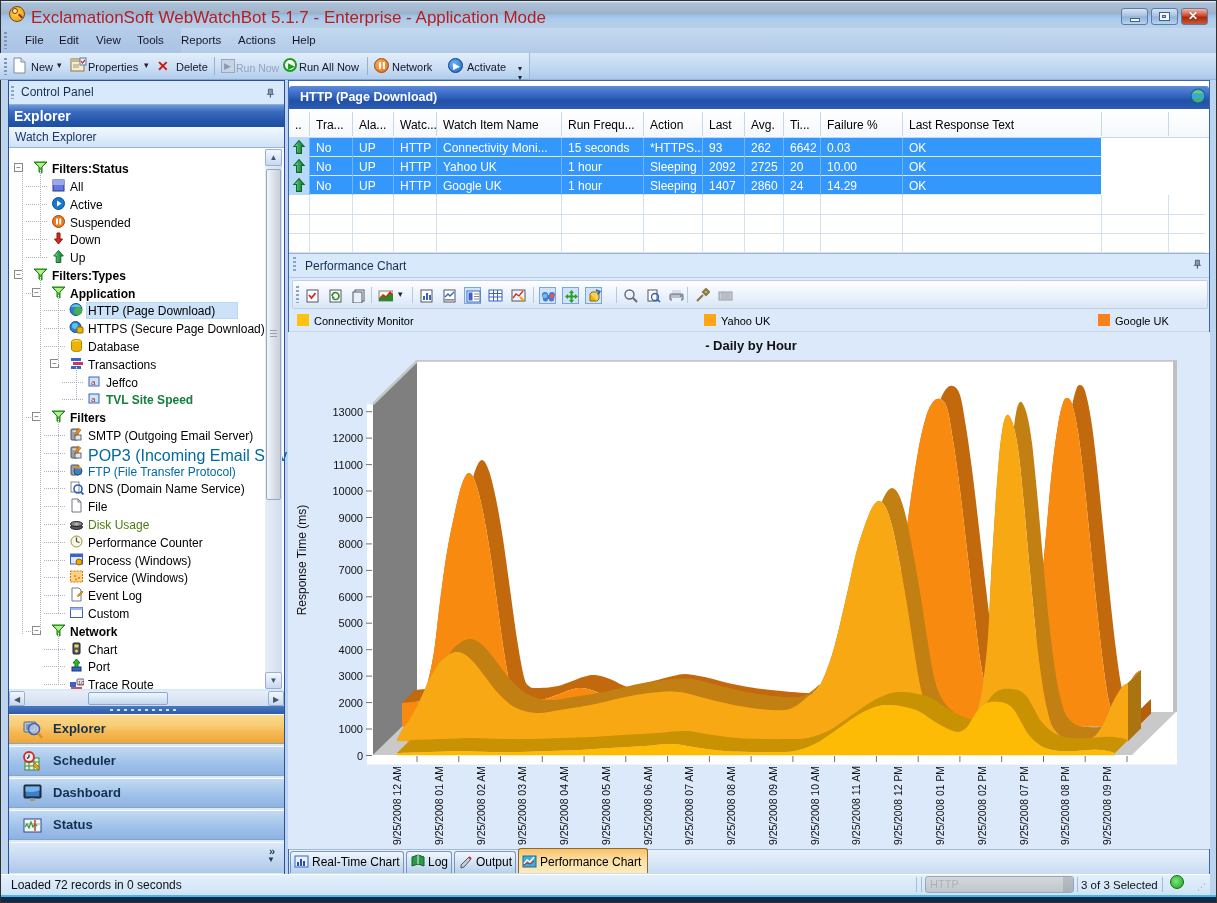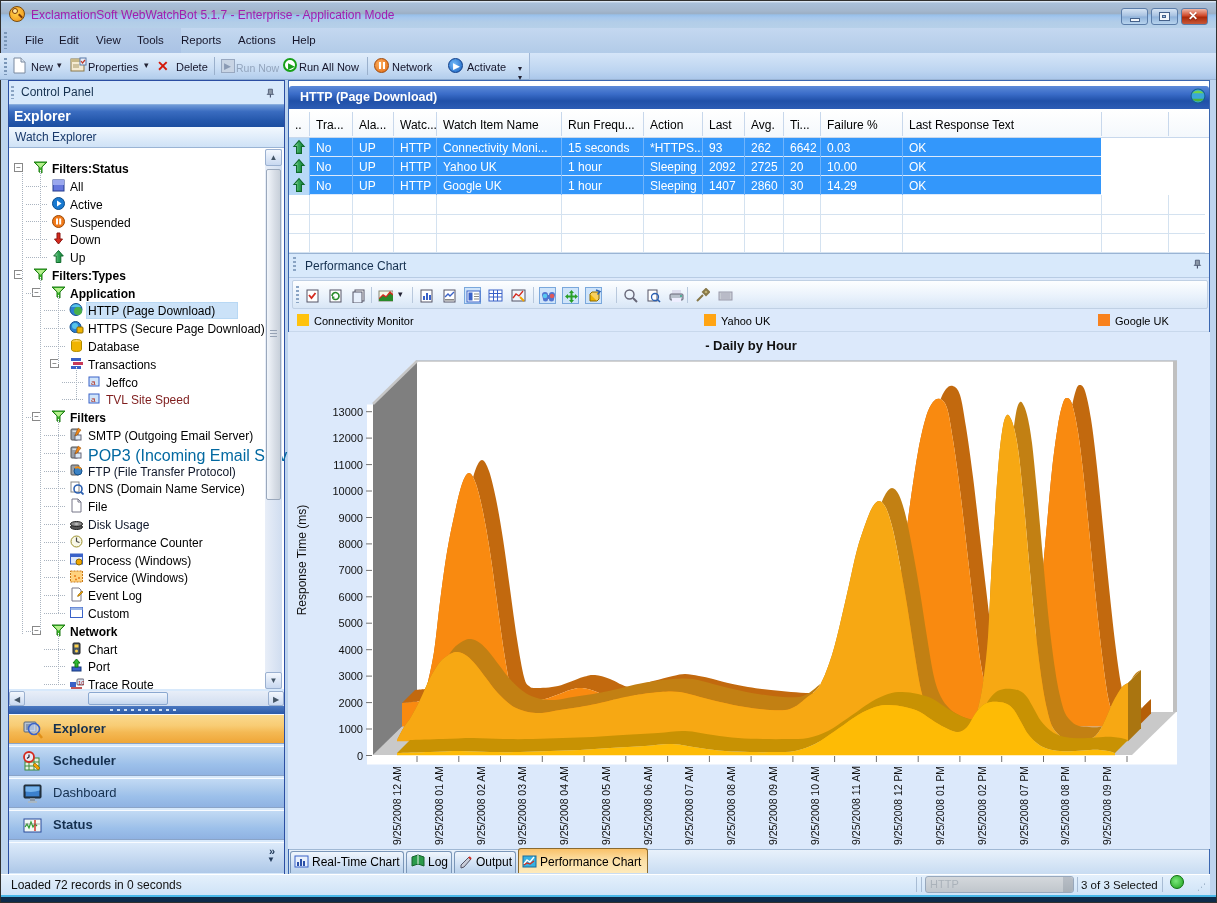--- a/index.html
+++ b/index.html
@@ -6,21 +6,21 @@
 .abs{position:absolute}
 .tx{white-space:nowrap}
 </style></head><body>
 <div class="abs" style="left:0;top:0;width:1217px;height:903px;background:#bdd4ee;border:1px solid #30302f"></div>
 <div class="abs" style="left:1px;top:80px;width:1215px;height:815px;background:#bdd4ee"></div>
 <div class="abs" style="left:1px;top:1px;width:1215px;height:27px;
 background:linear-gradient(#eaf2fb 0%,#a9c0da 8%,#a3b6cc 38%,#9cafc4 46%,#98c0ea 52%,#a7c8ec 62%,#b2cde8 78%,#b6d0e9 100%)"></div>
 <div class="abs" style="left:9px;top:6px;width:16px;height:16px;border-radius:8px;background:radial-gradient(circle at 6px 6px,#ffd24a,#f09018);border:1px solid #7a4a08"></div>
 <div class="abs" style="left:12px;top:8px;width:6px;height:6px;border-radius:3px;border:1.5px solid #7a3808;background:#ffe9a0"></div>
 <div class="abs" style="left:18px;top:15px;width:5px;height:2px;background:#7a3808;transform:rotate(45deg)"></div>
-<div class="abs tx" style="left:31px;top:8px;font-size:12px;color:#a21caf">ExclamationSoft WebWatchBot 5.1.7 - Enterprise - Application Mode</div>
+<div class="abs tx" style="left:31px;top:8px;font-size:17px;color:#b91c1c">ExclamationSoft WebWatchBot 5.1.7 - Enterprise - Application Mode</div>
 <div class="abs" style="left:1121px;top:8px;width:27px;height:17px;border:1px solid #5a7ca8;border-radius:3px;background:linear-gradient(#d6e4f4,#a5c0e0 48%,#8fb2da 52%,#b8d4ee)">
     <div class="abs" style="left:8px;top:9px;width:10px;height:4px;background:#f2f6fa;border:1px solid #44618a"></div>
   </div>
 <div class="abs" style="left:1151px;top:8px;width:27px;height:17px;border:1px solid #5a7ca8;border-radius:3px;background:linear-gradient(#d6e4f4,#a5c0e0 48%,#8fb2da 52%,#b8d4ee)">
     <div class="abs" style="left:7px;top:3px;width:11px;height:9px;background:#f2f6fa;border:1px solid #44618a"></div>
     <div class="abs" style="left:10px;top:6px;width:4px;height:3px;background:#a5c0e0;border:1px solid #44618a"></div>
   </div>
 <div class="abs" style="left:1181px;top:8px;width:27px;height:17px;border:1px solid #5a7ca8;border-radius:3px;background:linear-gradient(#f0b8a8 0%,#d0492a 45%,#aa2a0a 55%,#c85838 100%)">
     <div class="abs" style="left:6px;top:0px;font-size:12px;font-weight:bold;color:#fff;text-shadow:0 1px 1px #7a1a05">✕</div>
   </div>
@@ -160,21 +160,21 @@
 <div class="abs tx" style="left:88px;top:358px;font-size:12px;font-weight:normal;color:#000">Transactions</div>
 <div class="abs" style="left:87px;top:374px"><svg width="15" height="15" viewBox="0 0 15 15" xmlns="http://www.w3.org/2000/svg" style="width:15px;height:15px;">
       <rect x="2" y="3" width="10" height="9" fill="#cfe4fa" stroke="#3a62c8"></rect>
       <text x="4" y="11" font-size="8" fill="#b03020" font-family="Liberation Sans">a</text>
     </svg></div>
 <div class="abs tx" style="left:106px;top:376px;font-size:12px;font-weight:normal;color:#000">Jeffco</div>
 <div class="abs" style="left:87px;top:391px"><svg width="15" height="15" viewBox="0 0 15 15" xmlns="http://www.w3.org/2000/svg" style="width:15px;height:15px;">
       <rect x="2" y="3" width="10" height="9" fill="#cfe4fa" stroke="#3a62c8"></rect>
       <text x="4" y="11" font-size="8" fill="#b03020" font-family="Liberation Sans">a</text>
     </svg></div>
-<div class="abs tx" style="left:106px;top:393px;font-size:12px;font-weight:normal;color:#7f1d1d">TVL Site Speed</div>
+<div class="abs tx" style="left:106px;top:393px;font-size:12px;font-weight:bold;color:#15803d">TVL Site Speed</div>
 <div class="abs" style="left:32px;top:412px;width:9px;height:9px;background:#fff;border:1px solid #888;font-size:8px;line-height:7px;text-align:center;color:#444">−</div>
 <div class="abs" style="left:51px;top:409px"><svg width="15" height="15" viewBox="0 0 15 15" xmlns="http://www.w3.org/2000/svg" style="width:15px;height:15px;">
       <path d="M1,2 L6,7 L6,12 L9,13 L9,7 L14,2 Z" fill="#3db82a" stroke="#1e7a14" stroke-width="1"></path>
       <path d="M3,3 L12,3 L8,7.5 L7,7.5 Z" fill="#b6f08e"></path>
     </svg></div>
 <div class="abs tx" style="left:70px;top:411px;font-size:12px;font-weight:bold;color:#000">Filters</div>
 <div class="abs" style="left:69px;top:427px"><svg width="15" height="15" viewBox="0 0 15 15" xmlns="http://www.w3.org/2000/svg" style="width:15px;height:15px;">
       <rect x="2" y="2" width="7" height="11" rx="1" fill="#9aa0a8" stroke="#555"></rect>
       <rect x="3.5" y="3.5" width="4" height="1.5" fill="#d8dde2"></rect>
       <rect x="6" y="8" width="6" height="5" fill="#dce8f4" stroke="#667"></rect>
@@ -186,38 +186,38 @@
       <rect x="3.5" y="3.5" width="4" height="1.5" fill="#d8dde2"></rect>
       <rect x="6" y="8" width="6" height="5" fill="#dce8f4" stroke="#667"></rect>
       <path d="M9,1 l3,2 l-4,5 l-2,1 l1,-3 z" fill="#f08818" stroke="#8c4a08" stroke-width="0.5"></path>
     </svg></div>
 <div class="abs tx" style="left:88px;top:447px;font-size:16px;font-weight:normal;color:#0369a1">POP3 (Incoming Email Server)</div>
 <div class="abs" style="left:69px;top:463px"><svg width="15" height="15" viewBox="0 0 15 15" xmlns="http://www.w3.org/2000/svg" style="width:15px;height:15px;">
       <rect x="2" y="2" width="8" height="10" rx="1" fill="#9aa0a8" stroke="#555"></rect>
       <circle cx="9" cy="8" r="4" fill="#3a82c4" stroke="#14508c"></circle>
       <path d="M6,5 a5,5 0 0 1 6,1" stroke="#f09018" stroke-width="2" fill="none"></path>
     </svg></div>
-<div class="abs tx" style="left:88px;top:465px;font-size:12px;font-weight:normal;color:#0f172a">FTP (File Transfer Protocol)</div>
+<div class="abs tx" style="left:88px;top:465px;font-size:12px;font-weight:normal;color:#0369a1">FTP (File Transfer Protocol)</div>
 <div class="abs" style="left:69px;top:480px"><svg width="15" height="15" viewBox="0 0 15 15" xmlns="http://www.w3.org/2000/svg" style="width:15px;height:15px;">
       <rect x="2" y="2" width="8" height="10" fill="#fff" stroke="#888"></rect>
       <circle cx="9" cy="9" r="4" fill="none" stroke="#2b5fb0" stroke-width="1.6"></circle>
       <line x1="12" y1="12" x2="14.5" y2="14.5" stroke="#2b5fb0" stroke-width="1.8"></line>
     </svg></div>
 <div class="abs tx" style="left:88px;top:482px;font-size:12px;font-weight:normal;color:#000">DNS (Domain Name Service)</div>
 <div class="abs" style="left:69px;top:498px"><svg width="15" height="15" viewBox="0 0 15 15" xmlns="http://www.w3.org/2000/svg" style="width:15px;height:15px;">
       <path d="M3,1 L9,1 L12,4 L12,14 L3,14 Z" fill="#fff" stroke="#778"></path>
       <path d="M9,1 L9,4 L12,4" fill="none" stroke="#778"></path>
     </svg></div>
 <div class="abs tx" style="left:88px;top:500px;font-size:12px;font-weight:normal;color:#000">File</div>
 <div class="abs" style="left:69px;top:516px"><svg width="15" height="15" viewBox="0 0 15 15" xmlns="http://www.w3.org/2000/svg" style="width:15px;height:15px;">
       <ellipse cx="7.5" cy="11" rx="6" ry="2.5" fill="#555" stroke="#222"></ellipse>
       <ellipse cx="7.5" cy="8" rx="6" ry="2.5" fill="#888" stroke="#222"></ellipse>
       <ellipse cx="7.5" cy="8" rx="2" ry="0.8" fill="#ccc"></ellipse>
     </svg></div>
-<div class="abs tx" style="left:88px;top:518px;font-size:12px;font-weight:normal;color:#0f172a">Disk Usage</div>
+<div class="abs tx" style="left:88px;top:518px;font-size:12px;font-weight:normal;color:#4d7c0f">Disk Usage</div>
 <div class="abs" style="left:69px;top:534px"><svg width="15" height="15" viewBox="0 0 15 15" xmlns="http://www.w3.org/2000/svg" style="width:15px;height:15px;">
       <circle cx="7.5" cy="7.5" r="5.5" fill="#f8f8e8" stroke="#9a8f2a"></circle>
       <path d="M7.5,7.5 L7.5,3.5 M7.5,7.5 L10.5,8.5" stroke="#444" stroke-width="1.2"></path>
     </svg></div>
 <div class="abs tx" style="left:88px;top:536px;font-size:12px;font-weight:normal;color:#000">Performance Counter</div>
 <div class="abs" style="left:69px;top:552px"><svg width="15" height="15" viewBox="0 0 15 15" xmlns="http://www.w3.org/2000/svg" style="width:15px;height:15px;">
       <rect x="1.5" y="2" width="12" height="10" fill="#dfe9fa" stroke="#3a62c8"></rect>
       <rect x="1.5" y="2" width="12" height="3" fill="#3a62c8"></rect>
       <circle cx="10" cy="10" r="3" fill="#f0a400" stroke="#8c6a00"></circle>
     </svg></div>
@@ -329,21 +329,21 @@
   </div>
 <div class="abs" style="left:9px;top:778px;width:275px;height:30px;background:linear-gradient(#c2daf4 0%,#aac9ec 40%,#9cc0ea 62%,#8fb2e2 100%);border-top:1px solid #f8fbff;border-bottom:1px solid #8aa4c8">
     <span style="position:absolute;left:13px;top:4px"><svg width="22" height="22" viewBox="0 0 22 22" xmlns="http://www.w3.org/2000/svg" style="">
         <rect x="2" y="2" width="17" height="13" rx="1" fill="#2a3a4a" stroke="#18242e"></rect>
         <rect x="3.5" y="3.5" width="14" height="10" fill="linear-gradient(#68a8e8,#2a68b8)"></rect>
         <rect x="3.5" y="3.5" width="14" height="10" fill="#3c80cc"></rect>
         <path d="M3.5,3.5 h14 v4 a14,6 0 0 1 -14,1 z" fill="#77b4ec"></path>
         <rect x="8" y="15" width="5" height="3" fill="#8a98a8"></rect>
         <rect x="6" y="18" width="9" height="2" fill="#aab8c4"></rect>
       </svg></span>
-    <span style="position:absolute;left:44px;top:6px;font-size:13px;font-weight:normal;color:#15304f">Dashboard</span>
+    <span style="position:absolute;left:44px;top:6px;font-size:13px;font-weight:bold;color:#15304f">Dashboard</span>
   </div>
 <div class="abs" style="left:9px;top:810px;width:275px;height:30px;background:linear-gradient(#c2daf4 0%,#aac9ec 40%,#9cc0ea 62%,#8fb2e2 100%);border-top:1px solid #f8fbff;border-bottom:1px solid #8aa4c8">
     <span style="position:absolute;left:13px;top:4px"><svg width="22" height="22" viewBox="0 0 22 22" xmlns="http://www.w3.org/2000/svg" style="">
         <rect x="2" y="4" width="17" height="13" fill="#f4f8f4" stroke="#2a4a9a"></rect>
         <path d="M3,12 l2,-3 l2,4 l2,-6 l2,5 l2,-3 l2,2" stroke="#2a9a2a" stroke-width="1.2" fill="none"></path>
         <line x1="13" y1="5" x2="13" y2="16" stroke="#d42a1e" stroke-width="1.4"></line>
         <path d="M3,9 h15" stroke="#888" stroke-width="0.7"></path>
       </svg></span>
     <span style="position:absolute;left:44px;top:6px;font-size:13px;font-weight:bold;color:#15304f">Status</span>
   </div>
@@ -477,21 +477,21 @@
     </svg></div>
 <div class="abs" style="left:309px;top:176px;width:792px;height:19px;background:#3397fb;border-bottom:1px solid #dceafc"></div>
 <div class="abs tx" style="left:316px;top:179px;font-size:12px;color:#fff">No</div>
 <div class="abs tx" style="left:359px;top:179px;font-size:12px;color:#fff">UP</div>
 <div class="abs tx" style="left:400px;top:179px;font-size:12px;color:#fff">HTTP</div>
 <div class="abs tx" style="left:443px;top:179px;font-size:12px;color:#fff">Google UK</div>
 <div class="abs tx" style="left:568px;top:179px;font-size:12px;color:#fff">1 hour</div>
 <div class="abs tx" style="left:650px;top:179px;font-size:12px;color:#fff">Sleeping</div>
 <div class="abs tx" style="left:709px;top:179px;font-size:12px;color:#fff">1407</div>
 <div class="abs tx" style="left:751px;top:179px;font-size:12px;color:#fff">2860</div>
-<div class="abs tx" style="left:790px;top:179px;font-size:12px;color:#fff">30</div>
+<div class="abs tx" style="left:790px;top:179px;font-size:12px;color:#fff">24</div>
 <div class="abs tx" style="left:827px;top:179px;font-size:12px;color:#fff">14.29</div>
 <div class="abs tx" style="left:909px;top:179px;font-size:12px;color:#fff">OK</div>
 <div class="abs" style="left:309px;top:176px;width:1px;height:19px;background:#70b4fc"></div>
 <div class="abs" style="left:352px;top:176px;width:1px;height:19px;background:#70b4fc"></div>
 <div class="abs" style="left:393px;top:176px;width:1px;height:19px;background:#70b4fc"></div>
 <div class="abs" style="left:436px;top:176px;width:1px;height:19px;background:#70b4fc"></div>
 <div class="abs" style="left:561px;top:176px;width:1px;height:19px;background:#70b4fc"></div>
 <div class="abs" style="left:643px;top:176px;width:1px;height:19px;background:#70b4fc"></div>
 <div class="abs" style="left:702px;top:176px;width:1px;height:19px;background:#70b4fc"></div>
 <div class="abs" style="left:744px;top:176px;width:1px;height:19px;background:#70b4fc"></div>

